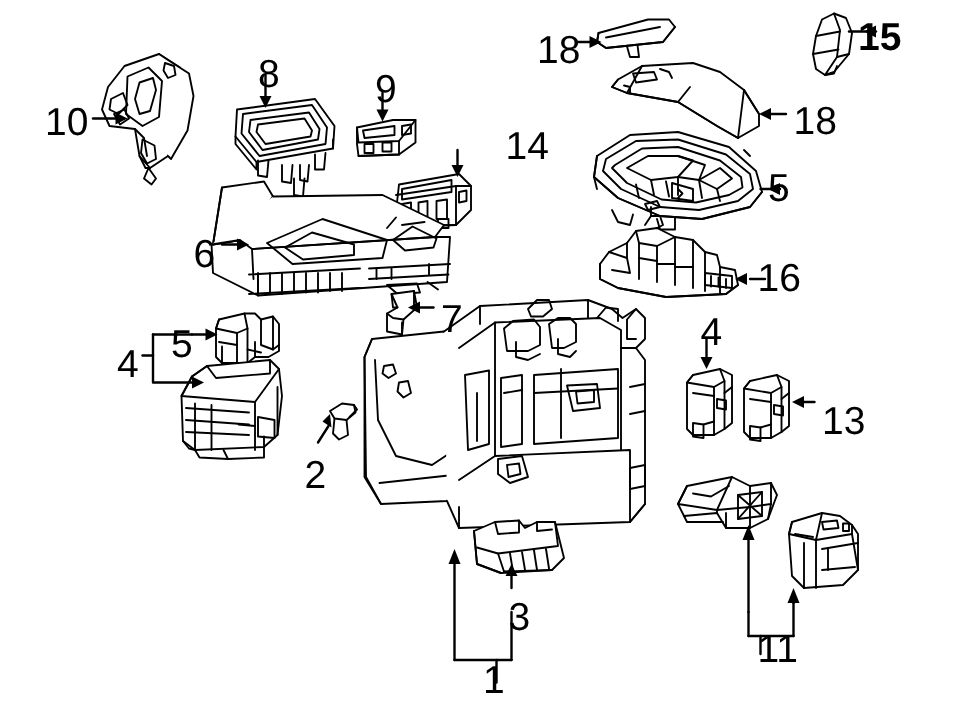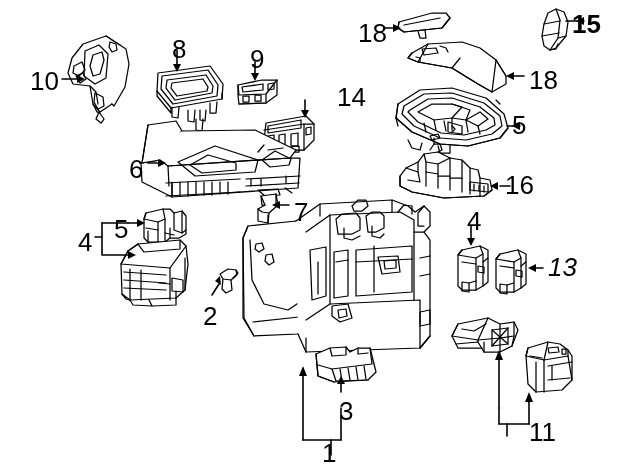--- a/index.html
+++ b/index.html
@@ -429,21 +429,21 @@
 <div class="lbl" style="left: 250px; top: 46px;">9</div>
 <div class="lbl" style="left: 293px; top: 84px; margin-left: 44px;">14</div>
 <div class="lbl" style="left: 129px; top: 156px;">6</div>
 <div class="lbl" style="left: 294px; top: 199px;">7</div>
 <div class="lbl" style="left: 114px; top: 216px;">5</div>
 <div class="lbl" style="left: 78px; top: 229px;">4</div>
 <div class="lbl" style="left: 203px; top: 303px;">2</div>
 <div class="lbl" style="left: 322px; top: 440px;">1</div>
 <div class="lbl" style="left: 339px; top: 398px;">3</div>
 <div class="lbl" style="left: 467px; top: 208px;">4</div>
-<div class="lbl" style="left: 548px; top: 254px; font-style: italic;">13</div>
-<div class="lbl" style="left: 529px; top: 419px; text-align: right;">11</div>
+<div class="lbl" style="left: 548px; top: 267px;">13</div>
+<div class="lbl" style="left: 505px; top: 419px; text-align: right;">11</div>
 <div class="lbl" style="left: 572px; top: 11px; font-weight: bold;">15</div>
 <div class="lbl" style="left: 358px; top: 20px;">18</div>
 <div class="lbl" style="left: 529px; top: 67px;">18</div>
 <div class="lbl" style="left: 512px; top: 112px;">5</div>
 <div class="lbl" style="left: 505px; top: 172px;">16</div>
 
 </div>
 
 </body></html>

